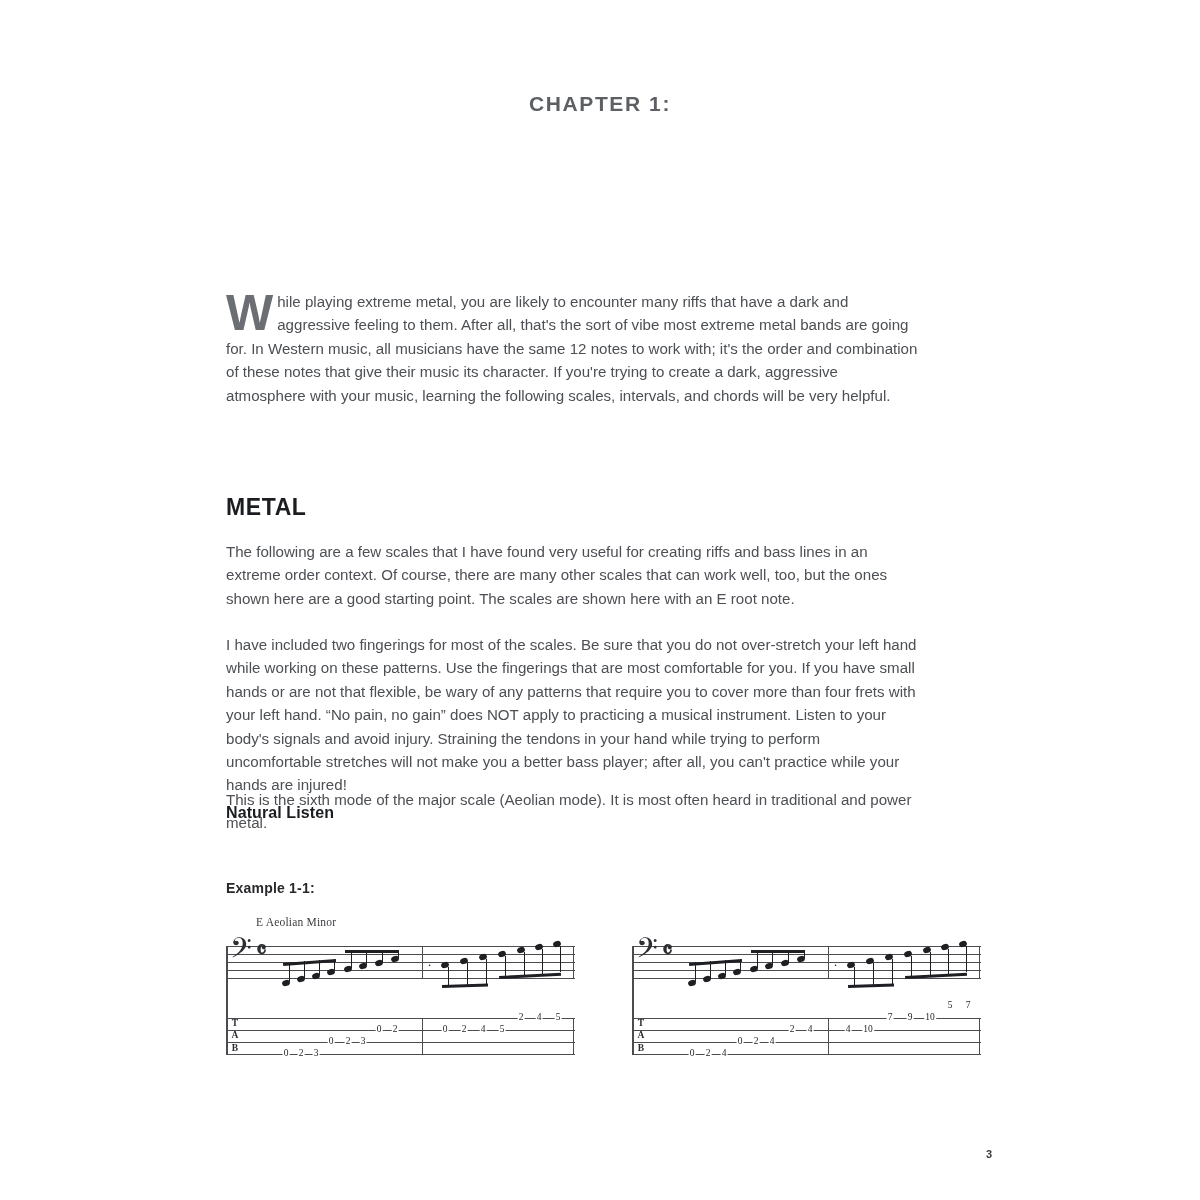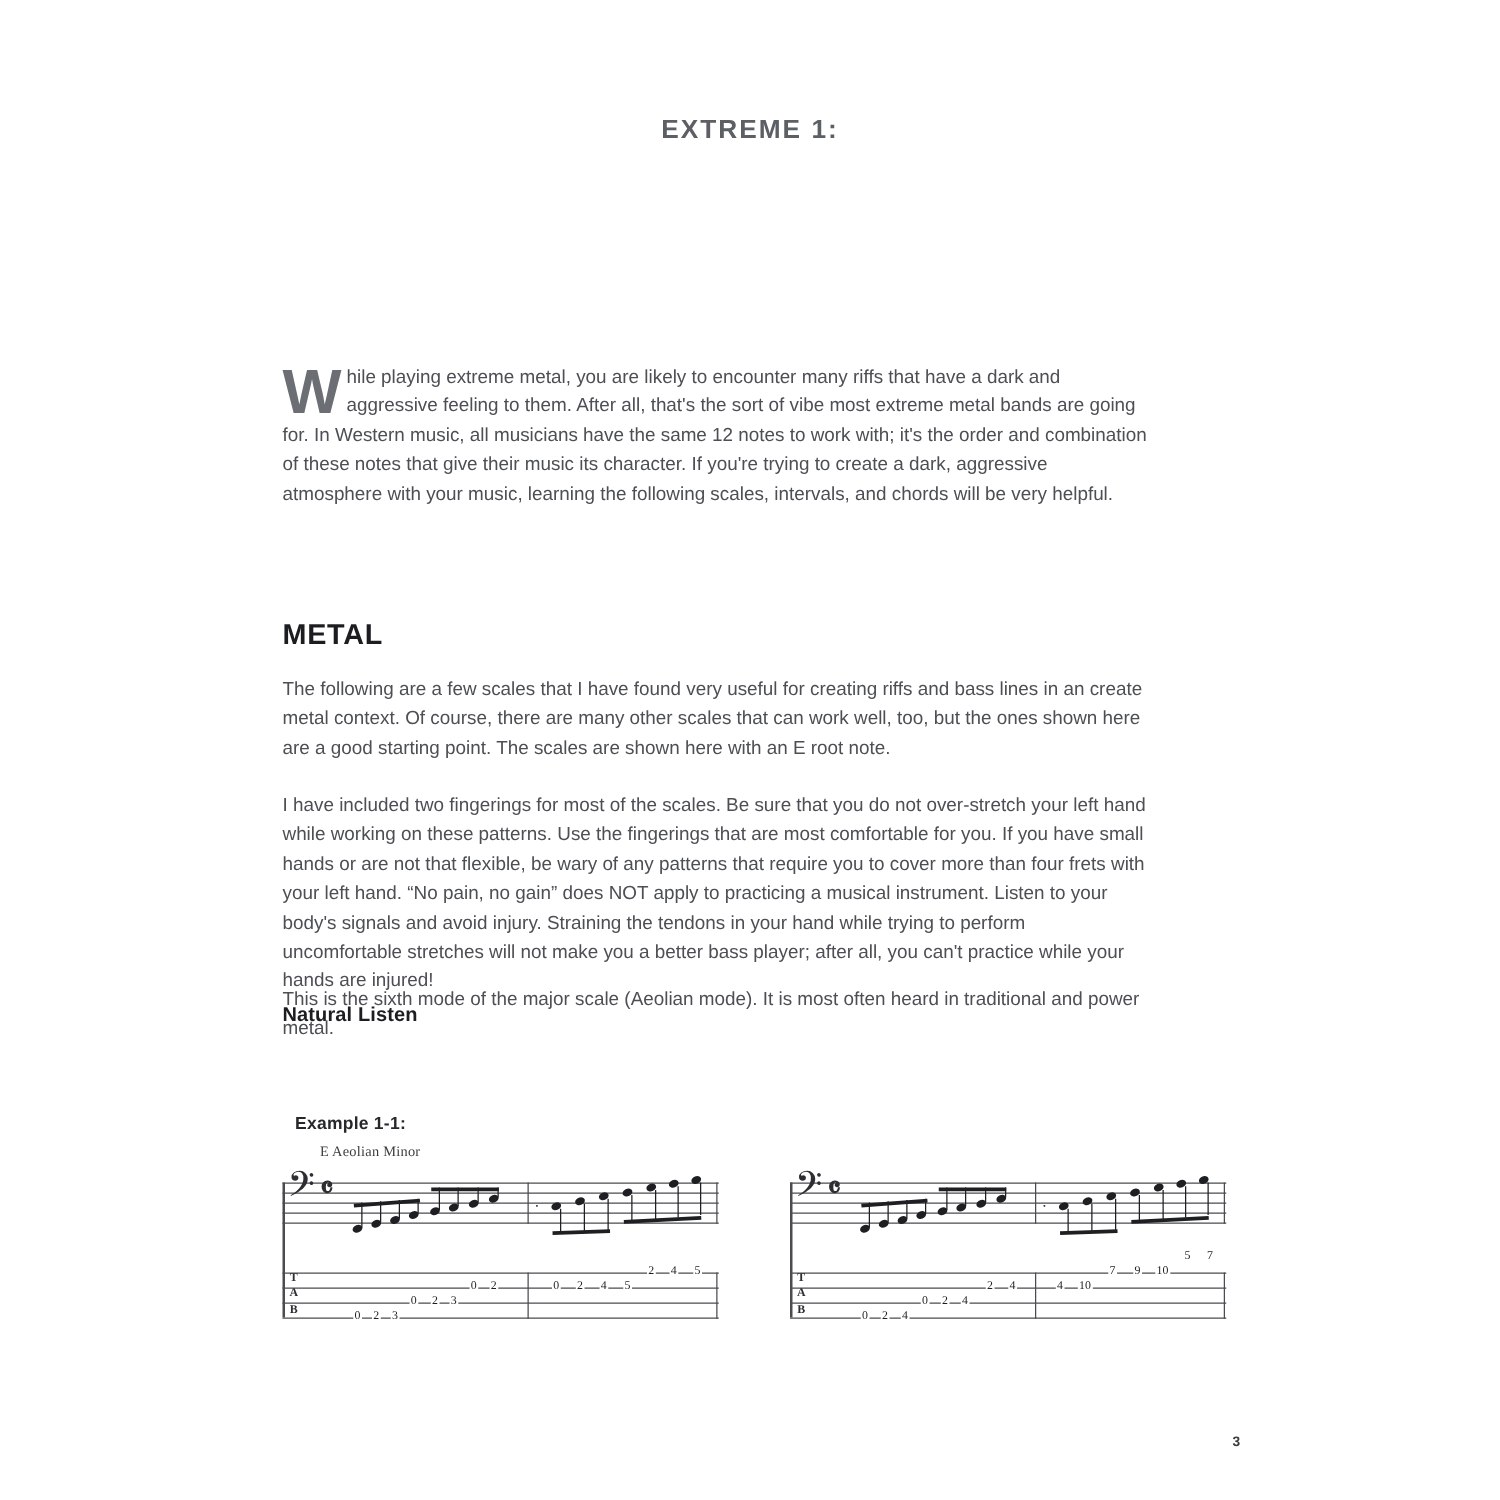--- a/index.html
+++ b/index.html
@@ -100,21 +100,21 @@
     color: #1b1d20;
     margin: 0;
     letter-spacing: 0.1px;
   }
   .example-label {
     position: absolute;
     left: 226px;
     font-size: 14px;
     font-weight: 700;
     color: #26282b;
-    margin: 10px;
+    margin: 0;
     letter-spacing: 0.2px;
   }
 
   
   .notation-area {
     position: absolute;
     left: 226px;
     top: 908px;
     width: 750px;
     height: 150px;
@@ -270,33 +270,33 @@
     font-weight: 700;
     color: #3a3c3f;
   }
 </style>
 </head>
 <body>
 
 <div class="page">
 
   <div class="chapter-block">
-    <div class="chapter-eyebrow">EXTREME 1:</div>
+    <div class="chapter-eyebrow">CHAPTER 1:</div>
     <h1 class="chapter-title">
     </h1>
   </div>
 
   <div class="intro-wrap">
     <p class="body intro"><span class="dropcap">W</span><span>hile playing extreme metal, you are likely to encounter many riffs that have a dark and aggressive feeling to them. After all, that's the sort of vibe most extreme metal bands are going for. In Western music, all musicians have the same 12 notes to work with; it's the order and combination of these notes that give their music its character. If you're trying to create a dark, aggressive atmosphere with your music, learning the following scales, intervals, and chords will be very helpful.</span></p>
   </div>
 
   <h2 class="section-head" style="top:494px;">METAL</h2>
 
   <div class="body-col" style="top:540px;">
-    <p class="body">The following are a few scales that I have found very useful for creating riffs and bass lines in an create metal context. Of course, there are many other scales that can work well, too, but the ones shown here are a good starting point. The scales are shown here with an E root note.</p>
+    <p class="body">The following are a few scales that I have found very useful for creating riffs and bass lines in an extreme order context. Of course, there are many other scales that can work well, too, but the ones shown here are a good starting point. The scales are shown here with an E root note.</p>
   </div>
 
   <div class="body-col" style="top:633px;">
     <p class="body">I have included two fingerings for most of the scales. Be sure that you do not over-stretch your left hand while working on these patterns. Use the fingerings that are most comfortable for you. If you have small hands or are not that flexible, be wary of any patterns that require you to cover more than four frets with your left hand. “No pain, no gain” does NOT apply to practicing a musical instrument. Listen to your body's signals and avoid injury. Straining the tendons in your hand while trying to perform uncomfortable stretches will not make you a better bass player; after all, you can't practice while your hands are injured!</p>
   </div>
 
   <h3 class="sub-head" style="top:804px;">Natural Listen</h3>
 
   <div class="body-col" style="top:788px;">
     <p class="body">This is the sixth mode of the major scale (Aeolian mode). It is most often heard in traditional and power metal.</p>

